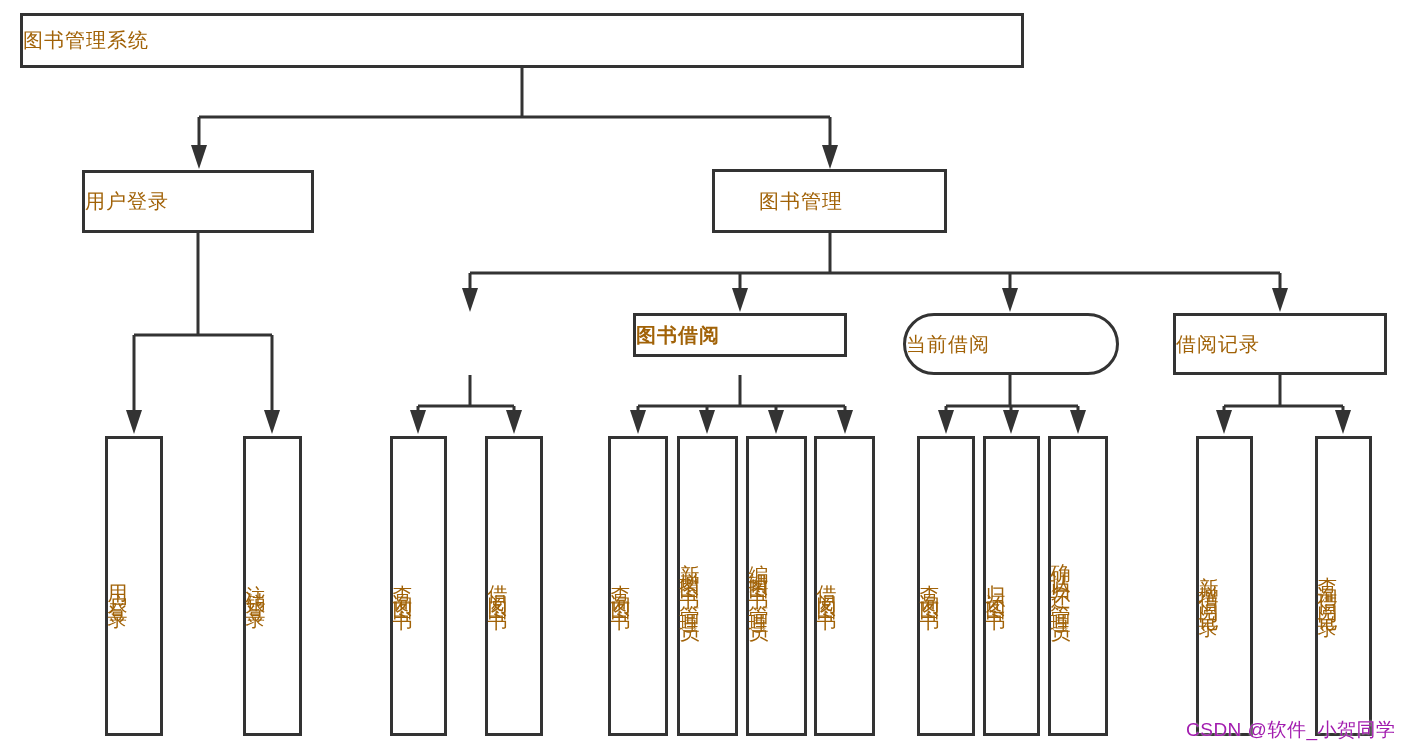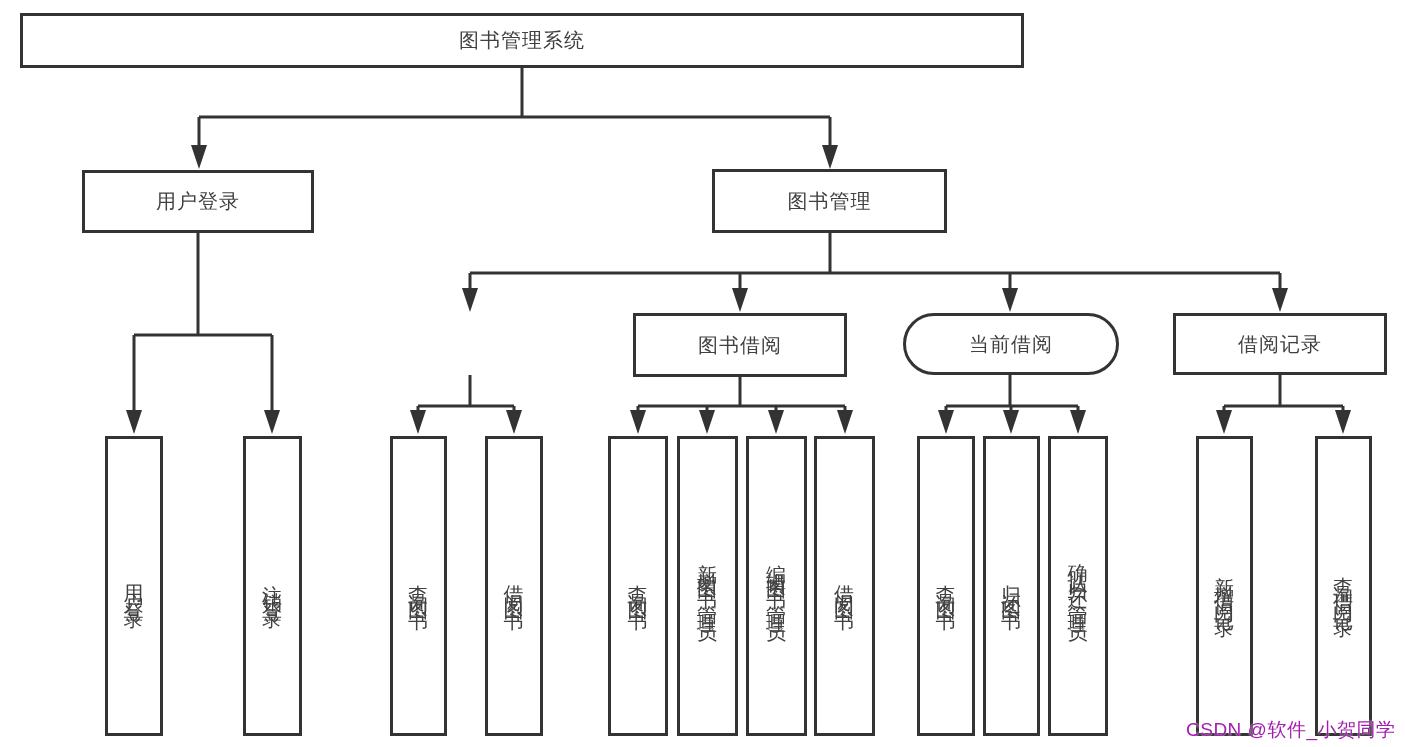--- a/index.html
+++ b/index.html
@@ -21,22 +21,22 @@
     top: 0;
     pointer-events: none;
   }
   .box {
     position: absolute;
     box-sizing: border-box;
     border: 3px solid #333333;
     background: #ffffff;
     display: flex;
     align-items: center;
-    justify-content: center;
-    color: #404040;
+    justify-content: flex-start;
+    color: #a16207;
   }
   .hbox span {
     font-size: 20px;
     letter-spacing: 1px;
     white-space: nowrap;
   }
   .vbox span {
     writing-mode: vertical-rl;
     text-orientation: mixed;
     font-size: 20px;
@@ -125,25 +125,25 @@
     </g>
   </svg>
 
   <div class="box hbox" style="left:20px; top:13px; width:1004px; height:55px;">
     <span>图书管理系统</span>
   </div>
 
   <div class="box hbox" style="left:82px; top:170px; width:232px; height:63px;">
     <span>用户登录</span>
   </div>
-  <div class="box hbox" style="left:712px; top:169px; width:235px; height:64px;">
+  <div class="box hbox" style="left:712px; top:169px; width:235px; height:64px;padding-left:44px;">
     <span>图书管理</span>
   </div>
 
-  <div class="box hbox" style="left:633px; top:313px; width:214px; height:64px;">
+  <div class="box hbox" style="left:633px; top:313px; width:214px; height:44px;font-weight:bold;">
     <span>图书借阅</span>
   </div>
   <div class="box hbox" style="left:903px; top:313px; width:216px; height:62px;border-radius:31px;">
     <span>当前借阅</span>
   </div>
   <div class="box hbox" style="left:1173px; top:313px; width:214px; height:62px;">
     <span>借阅记录</span>
   </div>
 
   <div class="box vbox" style="left:105px; top:436px; width:58px; height:300px;">

